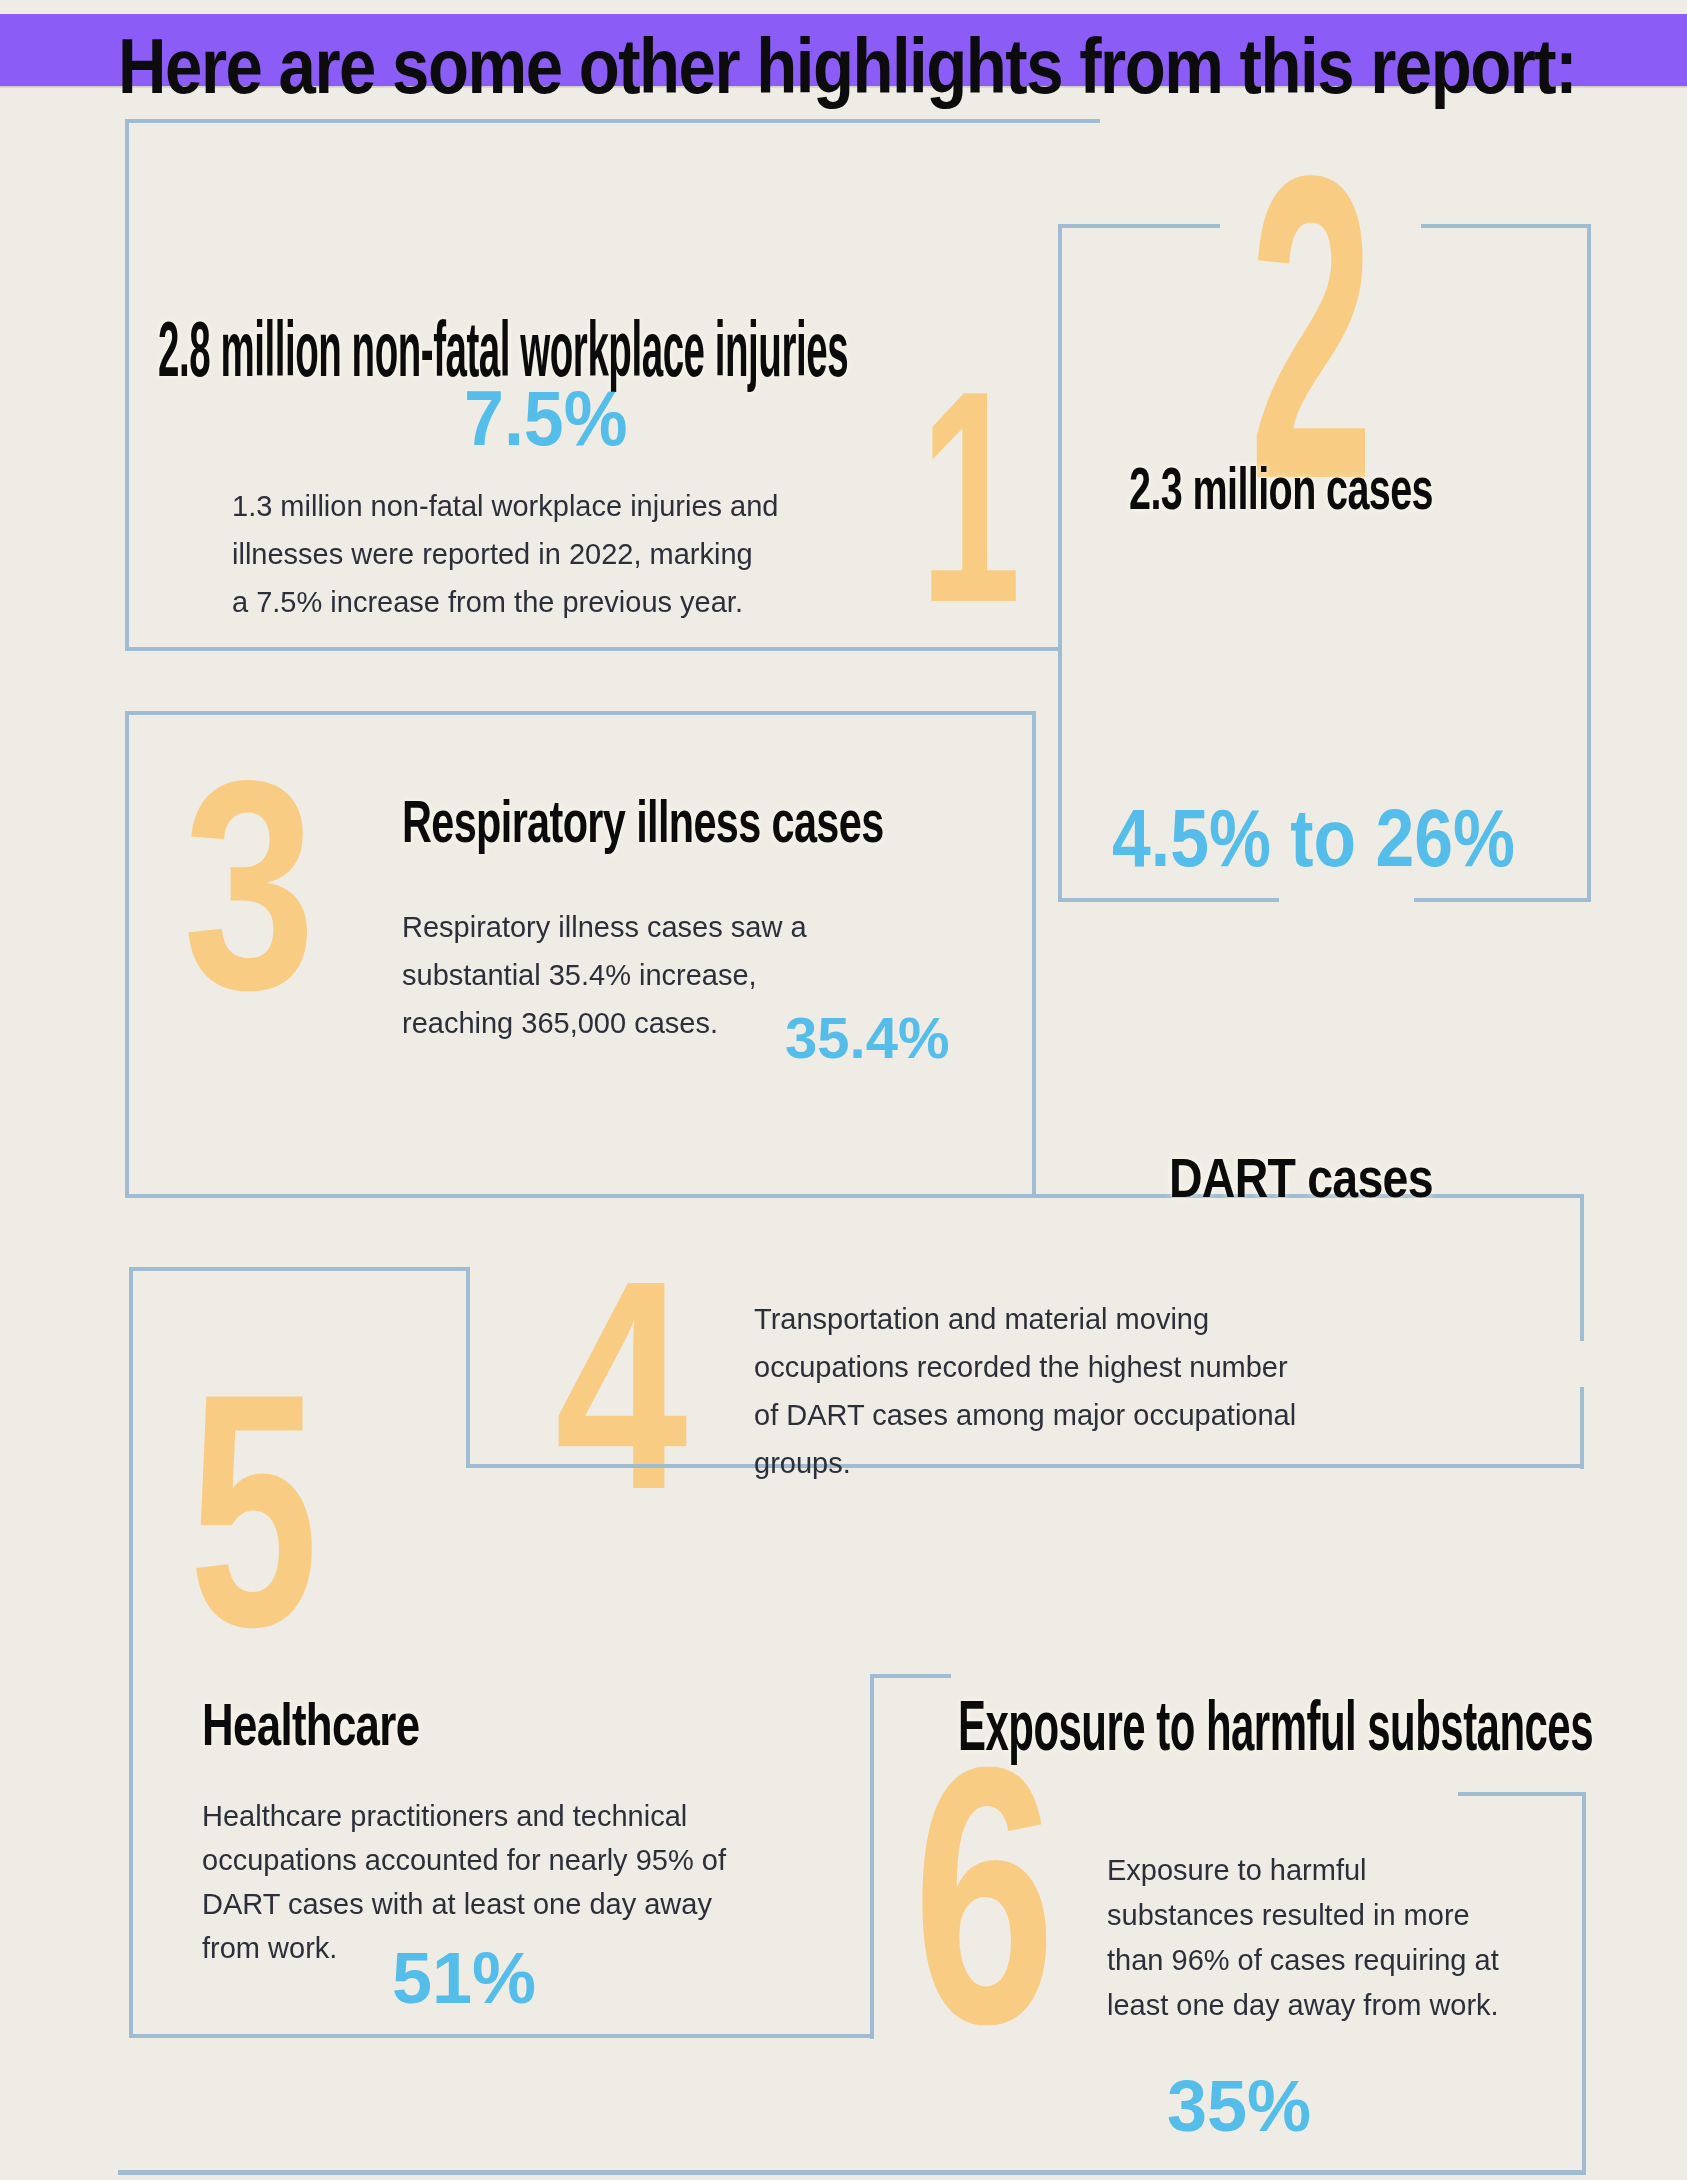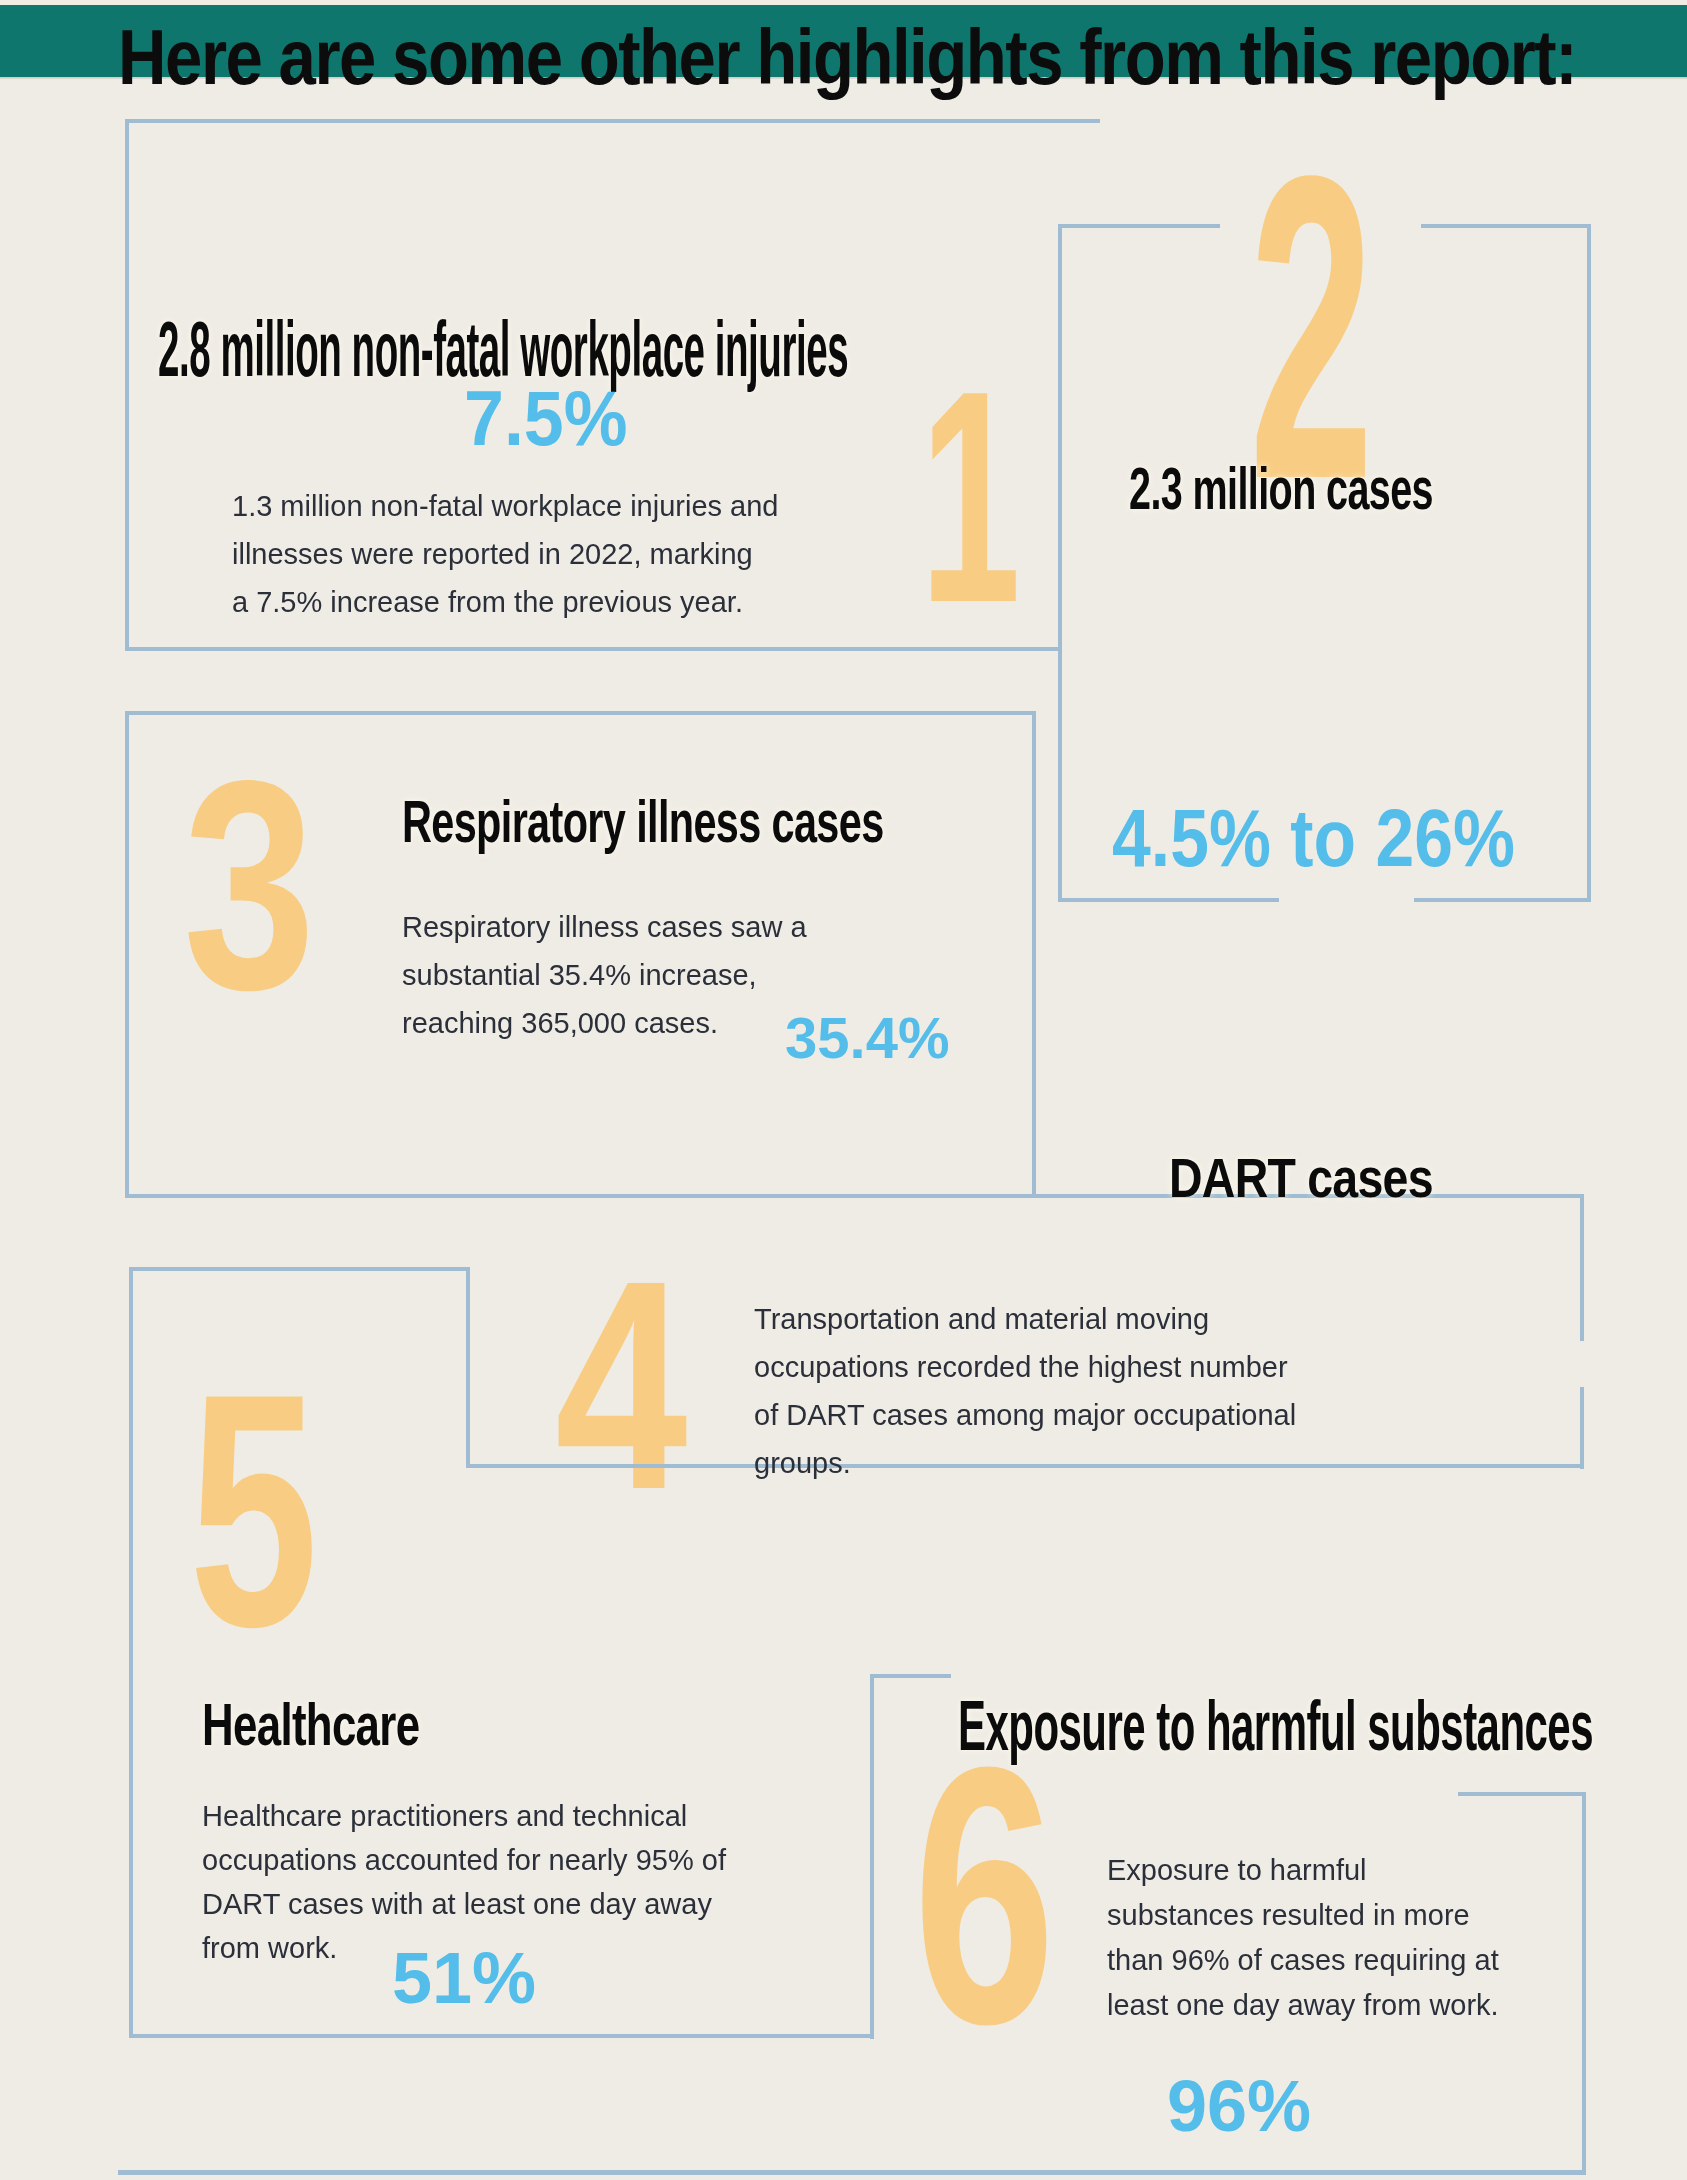--- a/index.html
+++ b/index.html
@@ -3,21 +3,21 @@
 <meta charset="utf-8">
 <style>
   html,body{margin:0;padding:0;}
   body{
     width:1687px;height:2181px;
     background:#efece5;
     font-family:"Liberation Sans","DejaVu Sans",sans-serif;
     position:relative;
   }
   #canvas{position:absolute;left:0;top:0;width:1687px;height:2181px;overflow:hidden;}
-  .banner{position:absolute;left:0;top:5px;width:1687px;height:72px;background:#0f766e;z-index:2;
+  .banner{position:absolute;left:0;top:14px;width:1687px;height:72px;background:#8b5cf6;z-index:2;
           box-shadow:0 1.7px 0 rgba(0,0,0,.12);}
   .title{position:absolute;left:0;top:6.8px;width:100%;text-align:center;
          font-weight:bold;font-size:78px;color:#0c0c0c;letter-spacing:-1.7px;
          transform:scaleX(.86);transform-origin:50% 0;white-space:nowrap;}
   .ln{position:absolute;background:#9fbcd2;z-index:3;}
   .num{position:absolute;color:#f8cd83;font-weight:bold;line-height:1;
        transform:scaleX(var(--sx,1));transform-origin:0 0;z-index:1;letter-spacing:-0.02em;}
   .h{position:absolute;color:#0b0b0b;font-weight:bold;line-height:1;white-space:nowrap;
      transform:scaleX(var(--sx,1));transform-origin:0 0;z-index:4;letter-spacing:-0.9px;
      text-shadow:0 0 8.5px rgba(255,252,240,.9);}
@@ -94,16 +94,16 @@
 occupations accounted for nearly 95% of
 DART cases with at least one day away
 from work.</div>
   <div class="stat" style="left:392px;top:1942px;font-size:72px">51%</div>
 
   <div class="h" style="left:958px;top:1691px;font-size:70px;--sx:.60">Exposure to harmful substances</div>
   <div class="body" style="left:1107px;top:1848px;line-height:45px">Exposure to harmful
 substances resulted in more
 than 96% of cases requiring at
 least one day away from work.</div>
-  <div class="stat" style="left:1167px;top:2070px;font-size:72px">96%</div>
+  <div class="stat" style="left:1167px;top:2070px;font-size:72px">35%</div>
 
 </div>
 
 
 </body></html>

